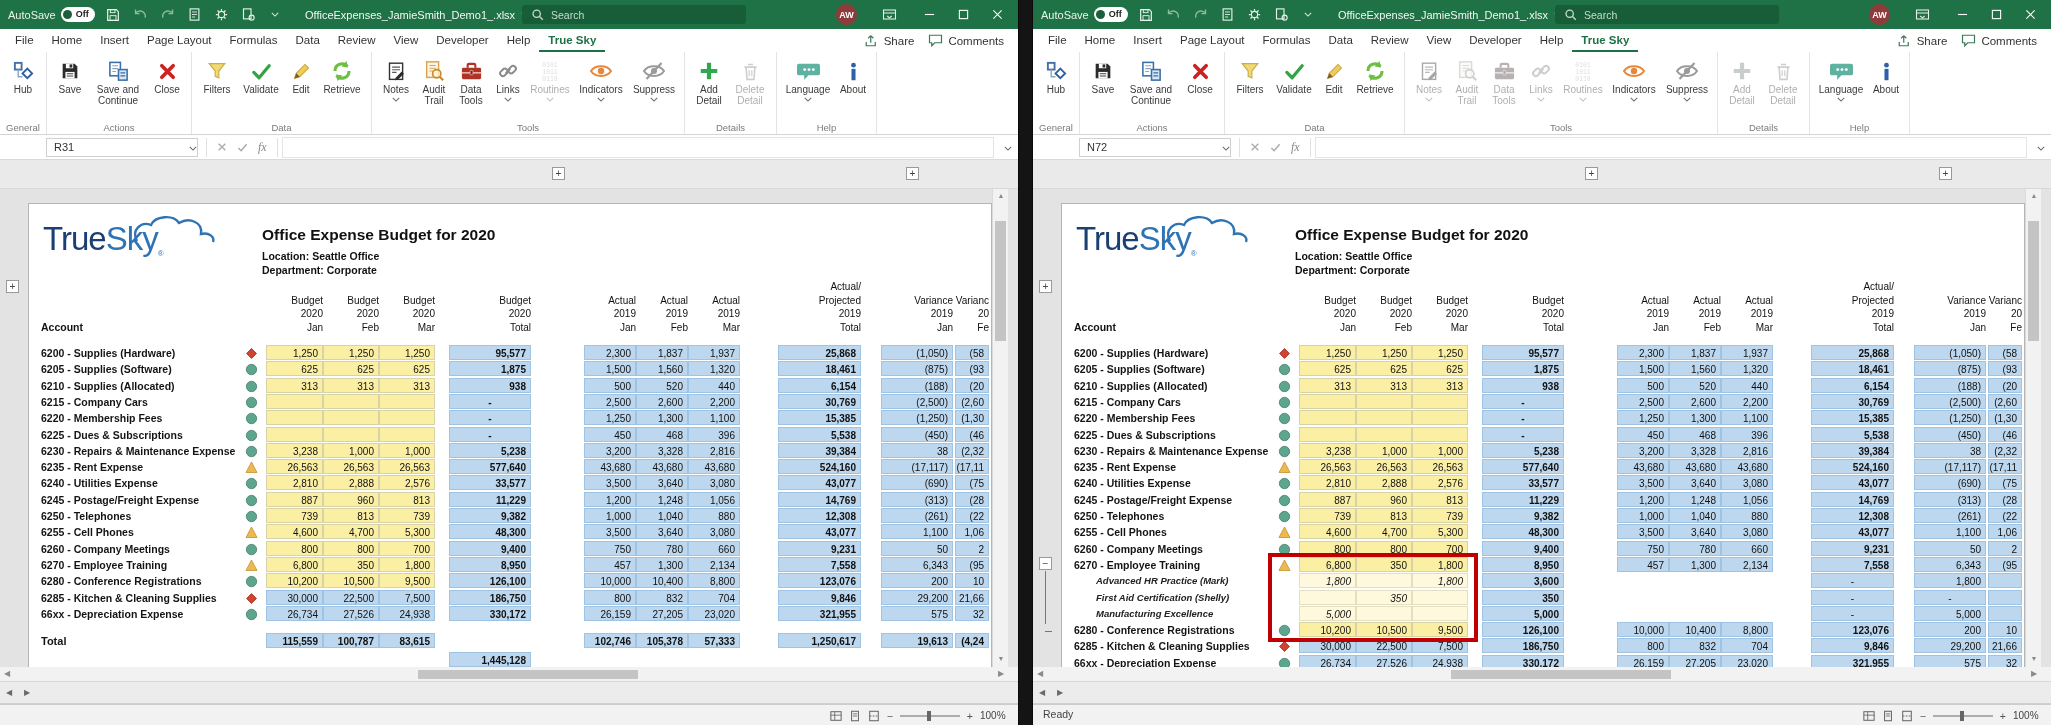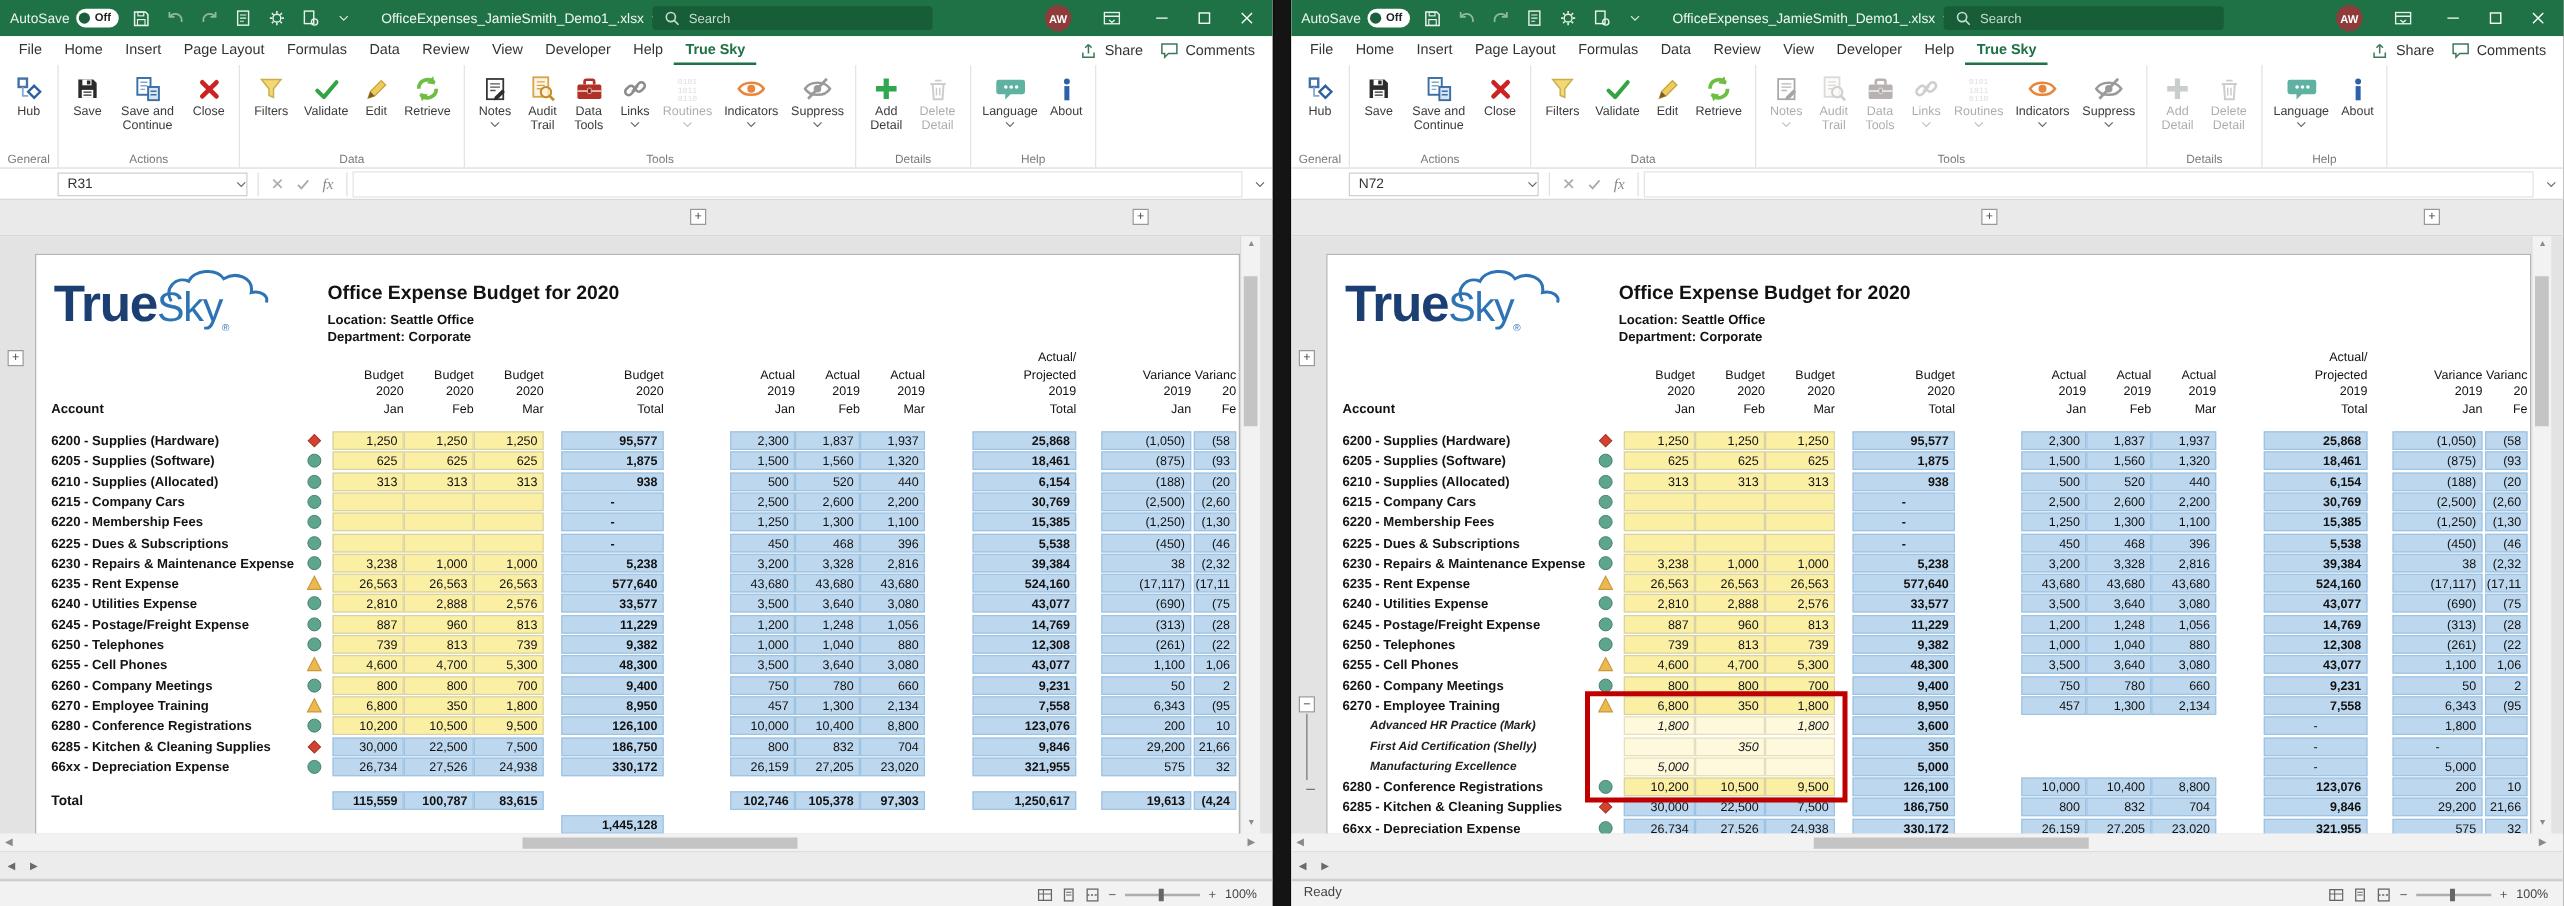--- a/index.html
+++ b/index.html
@@ -36,21 +36,21 @@
   .namebox{width:152px;height:19px;border:1px solid #D0D0D0;margin-left:2px;display:flex;align-items:center;padding-left:7px;box-sizing:border-box;gap:4px;}
   .namebox .nbtext{flex:1;}
   .fxbtns{display:flex;align-items:center;gap:10px;padding:0 10px;border-right:1px solid #E0E0E0;border-left:1px solid #E0E0E0;height:19px;margin-left:8px;color:#9a9a9a;}
   .finput{flex:1;height:19px;border:1px solid #E4E4E4;margin:0 4px;}
   .strip{position:absolute;left:0;top:160px;width:100%;height:29px;background:#EAEAEA;border-bottom:1px solid #D8D8D8;box-sizing:border-box;}
   .obox{position:absolute;width:13px;height:13px;background:#fff;border:1px solid #999;font-size:10px;line-height:11px;
     text-align:center;color:#444;box-sizing:border-box;}
   .gridarea{position:absolute;left:0;top:189px;width:100%;height:478px;background:#E3E3E3;overflow:hidden;}
   .page{position:absolute;left:28px;top:14px;width:962px;height:463px;background:#fff;border:1px solid #B5B5B5;overflow:hidden;}
   .logo{position:absolute;left:14px;top:16px;width:210px;height:62px;}
-  .logo .true{font-size:41px;font-weight:700;color:#1B3F73;letter-spacing:-1px;}
+  .logo .true{font-size:33px;font-weight:400;color:#1B3F73;letter-spacing:-1px;}
   .logo .sky{font-size:33px;font-weight:400;color:#2E74B5;letter-spacing:-1px;}
   .logo .reg{font-size:8px;color:#2E74B5;vertical-align:bottom;}
   .cloud{position:absolute;left:88px;top:-6px;}
   .sh-title{position:absolute;left:233px;top:22px;font-size:15.5px;font-weight:bold;color:#111;}
   .sh-loc{position:absolute;left:233px;top:46px;font-size:10.5px;font-weight:bold;color:#111;}
   .sh-dept{position:absolute;left:233px;top:60px;font-size:10.5px;font-weight:bold;color:#111;}
   .hcol{position:absolute;font-size:10px;font-weight:normal;color:#111;text-align:right;white-space:nowrap;}
   .hline{height:13.5px;line-height:13.5px;}
   .acct-h{position:absolute;font-size:10.5px;font-weight:bold;color:#111;}
   .rlabel{position:absolute;font-size:10.5px;font-weight:bold;color:#141414;white-space:nowrap;line-height:16px;}
@@ -788,21 +788,21 @@
           <div class="cell cb bd" style="position: absolute; left: 749px; top: 401.8px; width: 83px; height: 15px;">321,955</div>
           <div class="cell cb" style="position: absolute; left: 852px; top: 401.8px; width: 72px; height: 15px;">575</div>
           <div class="cell cb" style="position: absolute; left: 926px; top: 401.8px; width: 34px; height: 15px;">32</div>
           <div class="rlabel" style="position: absolute; left: 12px; top: 429.1px; width: 100px; height: 16px; font-size: 11px;">Total</div>
           <div class="cell cb bd" style="position: absolute; left: 237px; top: 429.1px; width: 57px; height: 15px;">115,559</div>
           <div class="cell cb bd" style="position: absolute; left: 294px; top: 429.1px; width: 56px; height: 15px;">100,787</div>
           <div class="cell cb bd" style="position: absolute; left: 350px; top: 429.1px; width: 56px; height: 15px;">83,615</div>
           <div class="cell cb bd" style="position: absolute; left: 420px; top: 448px; width: 82px; height: 15px;">1,445,128</div>
           <div class="cell cb bd" style="position: absolute; left: 555px; top: 429.1px; width: 52px; height: 15px;">102,746</div>
           <div class="cell cb bd" style="position: absolute; left: 607px; top: 429.1px; width: 52px; height: 15px;">105,378</div>
-          <div class="cell cb bd" style="position: absolute; left: 659px; top: 429.1px; width: 52px; height: 15px;">97,303</div>
+          <div class="cell cb bd" style="position: absolute; left: 659px; top: 429.1px; width: 52px; height: 15px;">57,333</div>
           <div class="cell cb bd" style="position: absolute; left: 749px; top: 429.1px; width: 83px; height: 15px;">1,250,617</div>
           <div class="cell cb bd" style="position: absolute; left: 852px; top: 429.1px; width: 72px; height: 15px;">19,613</div>
           <div class="cell cb bd" style="position: absolute; left: 926px; top: 429.1px; width: 34px; height: 15px;">(4,24</div>
         </div>
         <div class="obox" style="position: absolute; left: 6px; top: 91px; width: 13px; height: 13px;">+</div>
       </div>
       <div class="vscroll" style="position: absolute; left: 992px; top: 189px; width: 16px; height: 478px;">
         <div class="sarr" style="position: absolute; left: 0px; top: 3px; width: 16px; height: 8px;">▲</div>
         <div class="sarr" style="position: absolute; left: 0px; top: 466px; width: 16px; height: 8px;">▼</div>
         <div class="vthumb" style="position: absolute; left: 2px; top: 32px; width: 11px; height: 120px;"></div>

